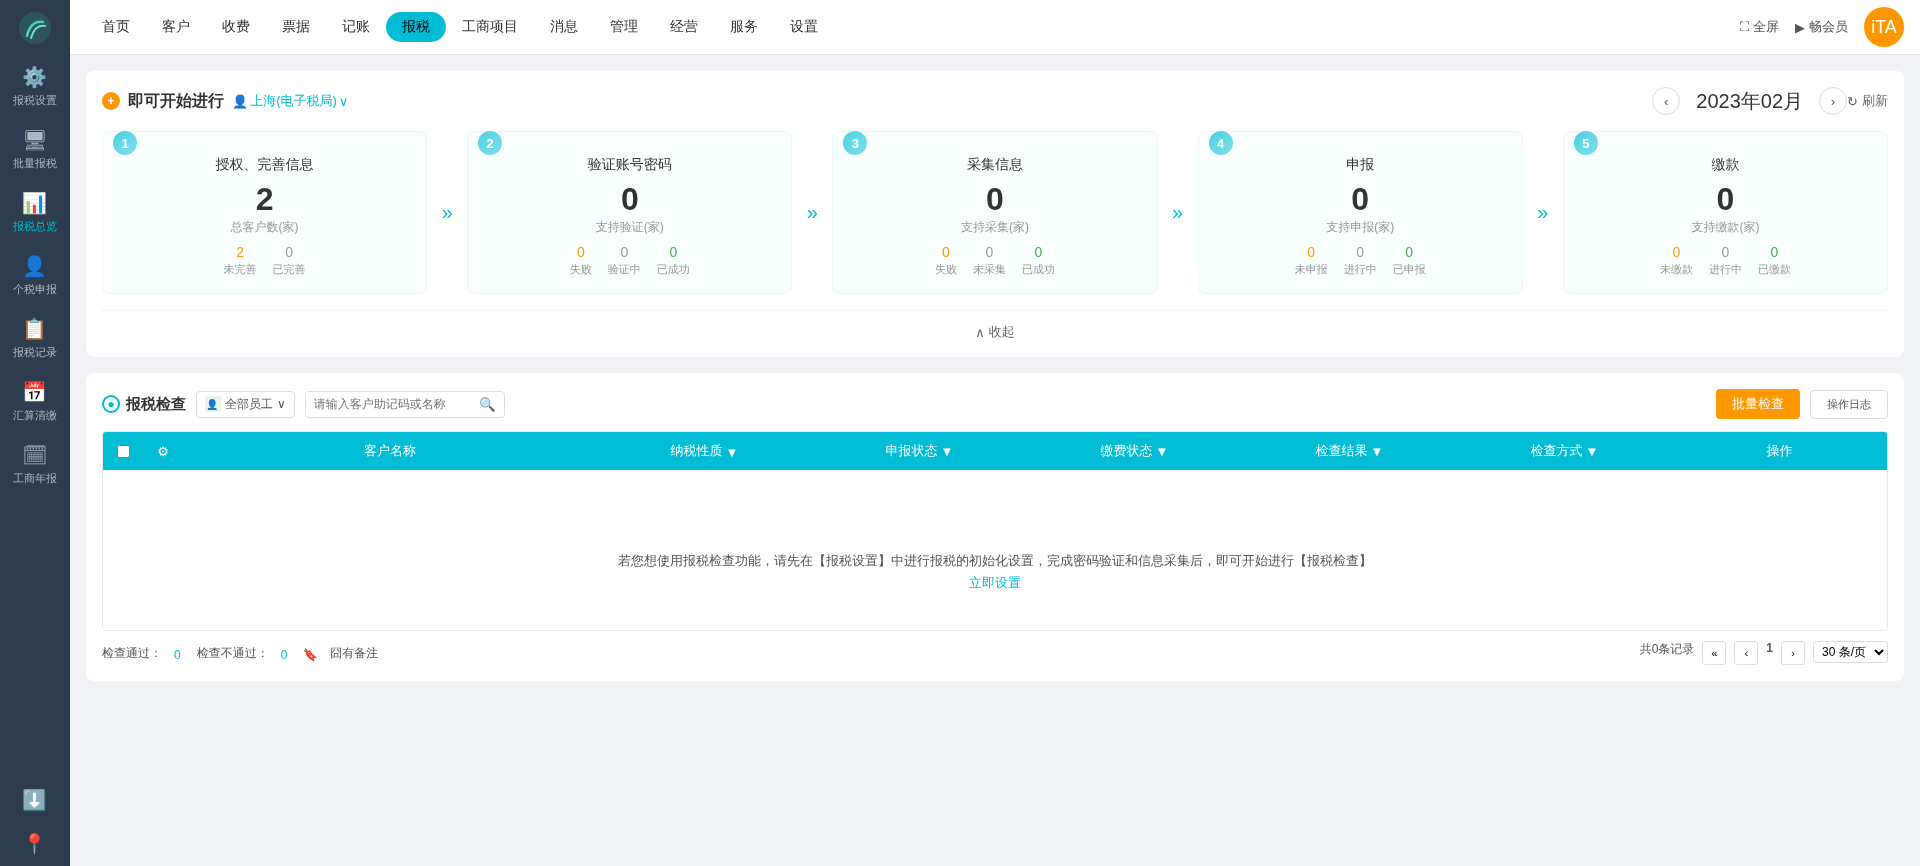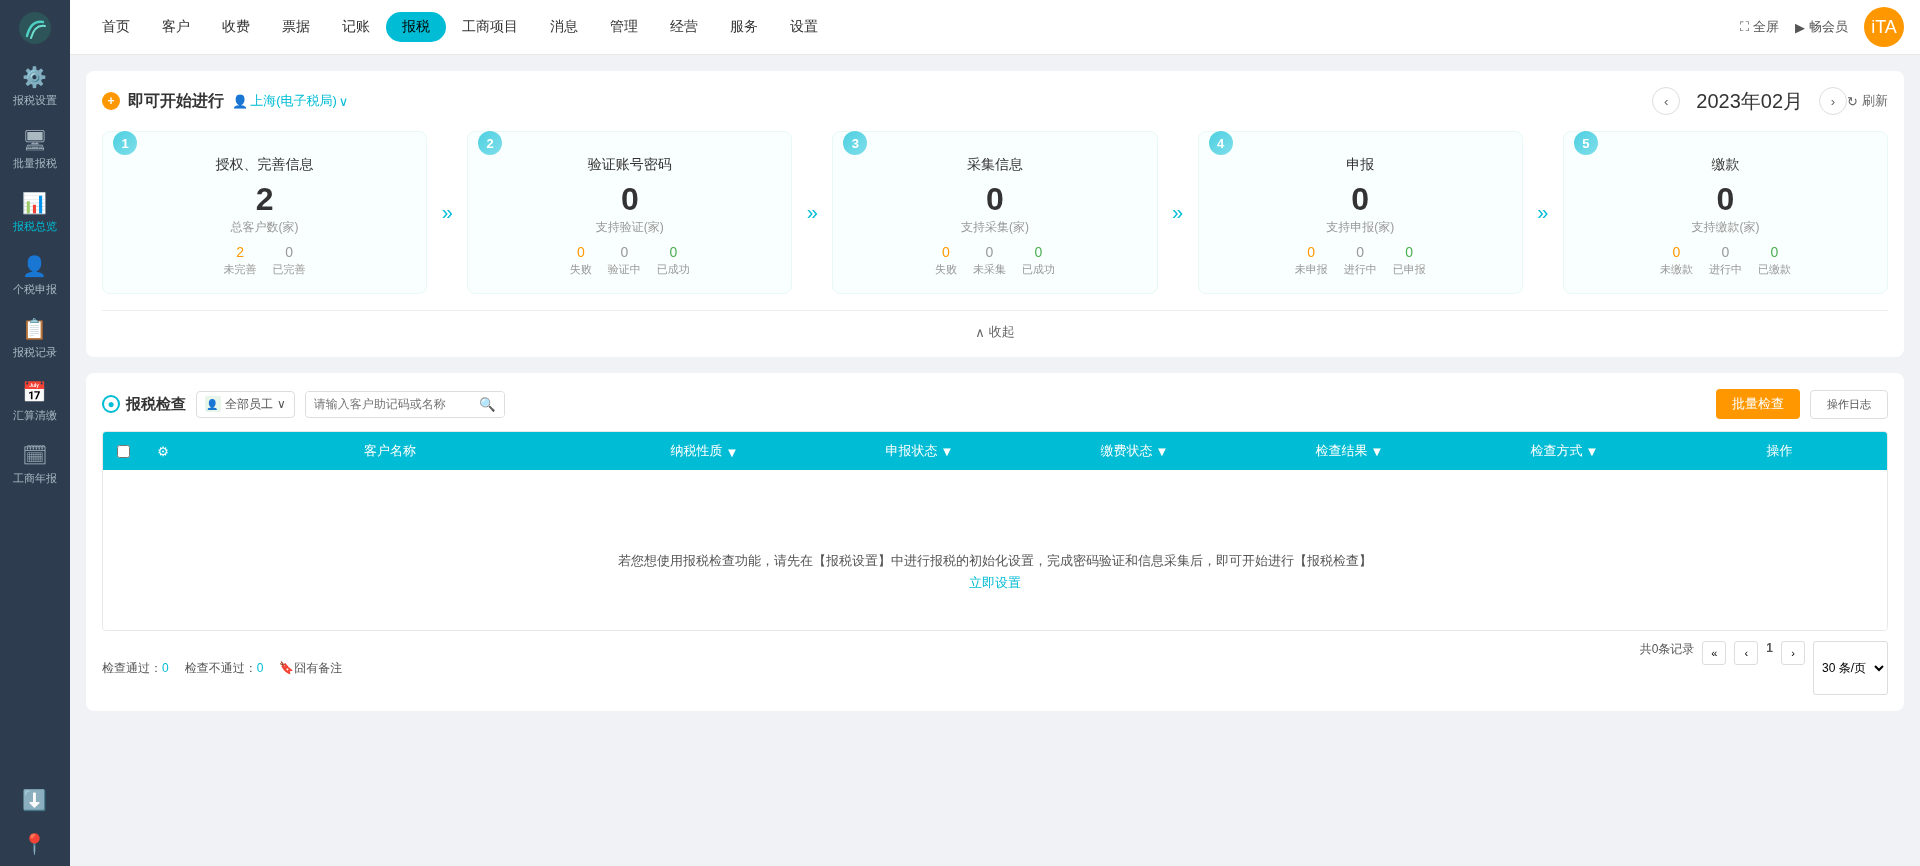--- a/index.html
+++ b/index.html
@@ -386,21 +386,21 @@
 
     
     .table-footer {
       display: flex;
       align-items: center;
       padding: 10px 0 0;
       font-size: 12px;
       color: #555;
       gap: 16px;
     }
-    .footer-stat { display: flex; align-items: center; gap: 0; }
+    .footer-stat { display: flex; align-items: flex-end; gap: 12px; }
     .footer-stat a { color: #00bcd4; text-decoration: none; }
     .footer-right {
       margin-left: auto;
       display: flex;
       align-items: flex-start;
       gap: 8px;
       color: #555;
     }
     .page-btn {
       width: 24px;
@@ -411,21 +411,21 @@
       display: flex;
       align-items: center;
       justify-content: center;
       cursor: pointer;
       font-size: 11px;
     }
     .page-num { font-weight: bold; }
     .per-page {
       border: 1px solid #ddd;
       border-radius: 3px;
-      padding: 18px 4px;
+      padding: 2px 4px;
       font-size: 12px;
       cursor: pointer;
       background: #fff;
     }
 
     .orange-circle {
       width: 18px; height: 18px;
       border-radius: 50%;
       background: #ff9800;
       display: inline-flex;

